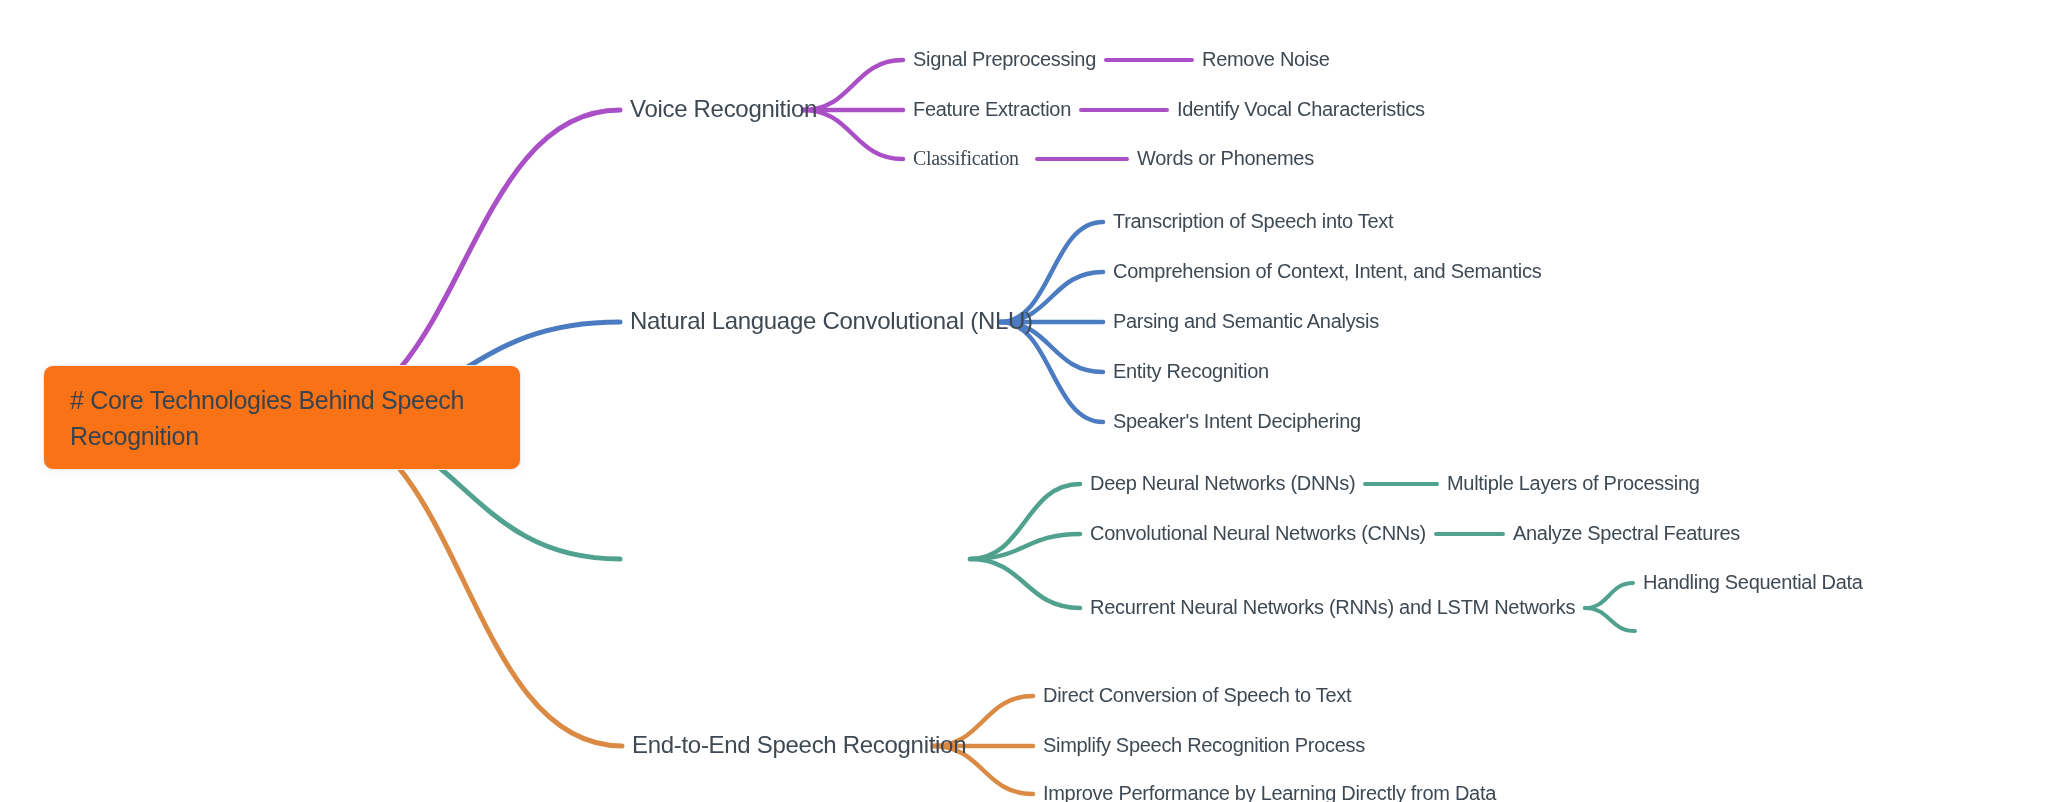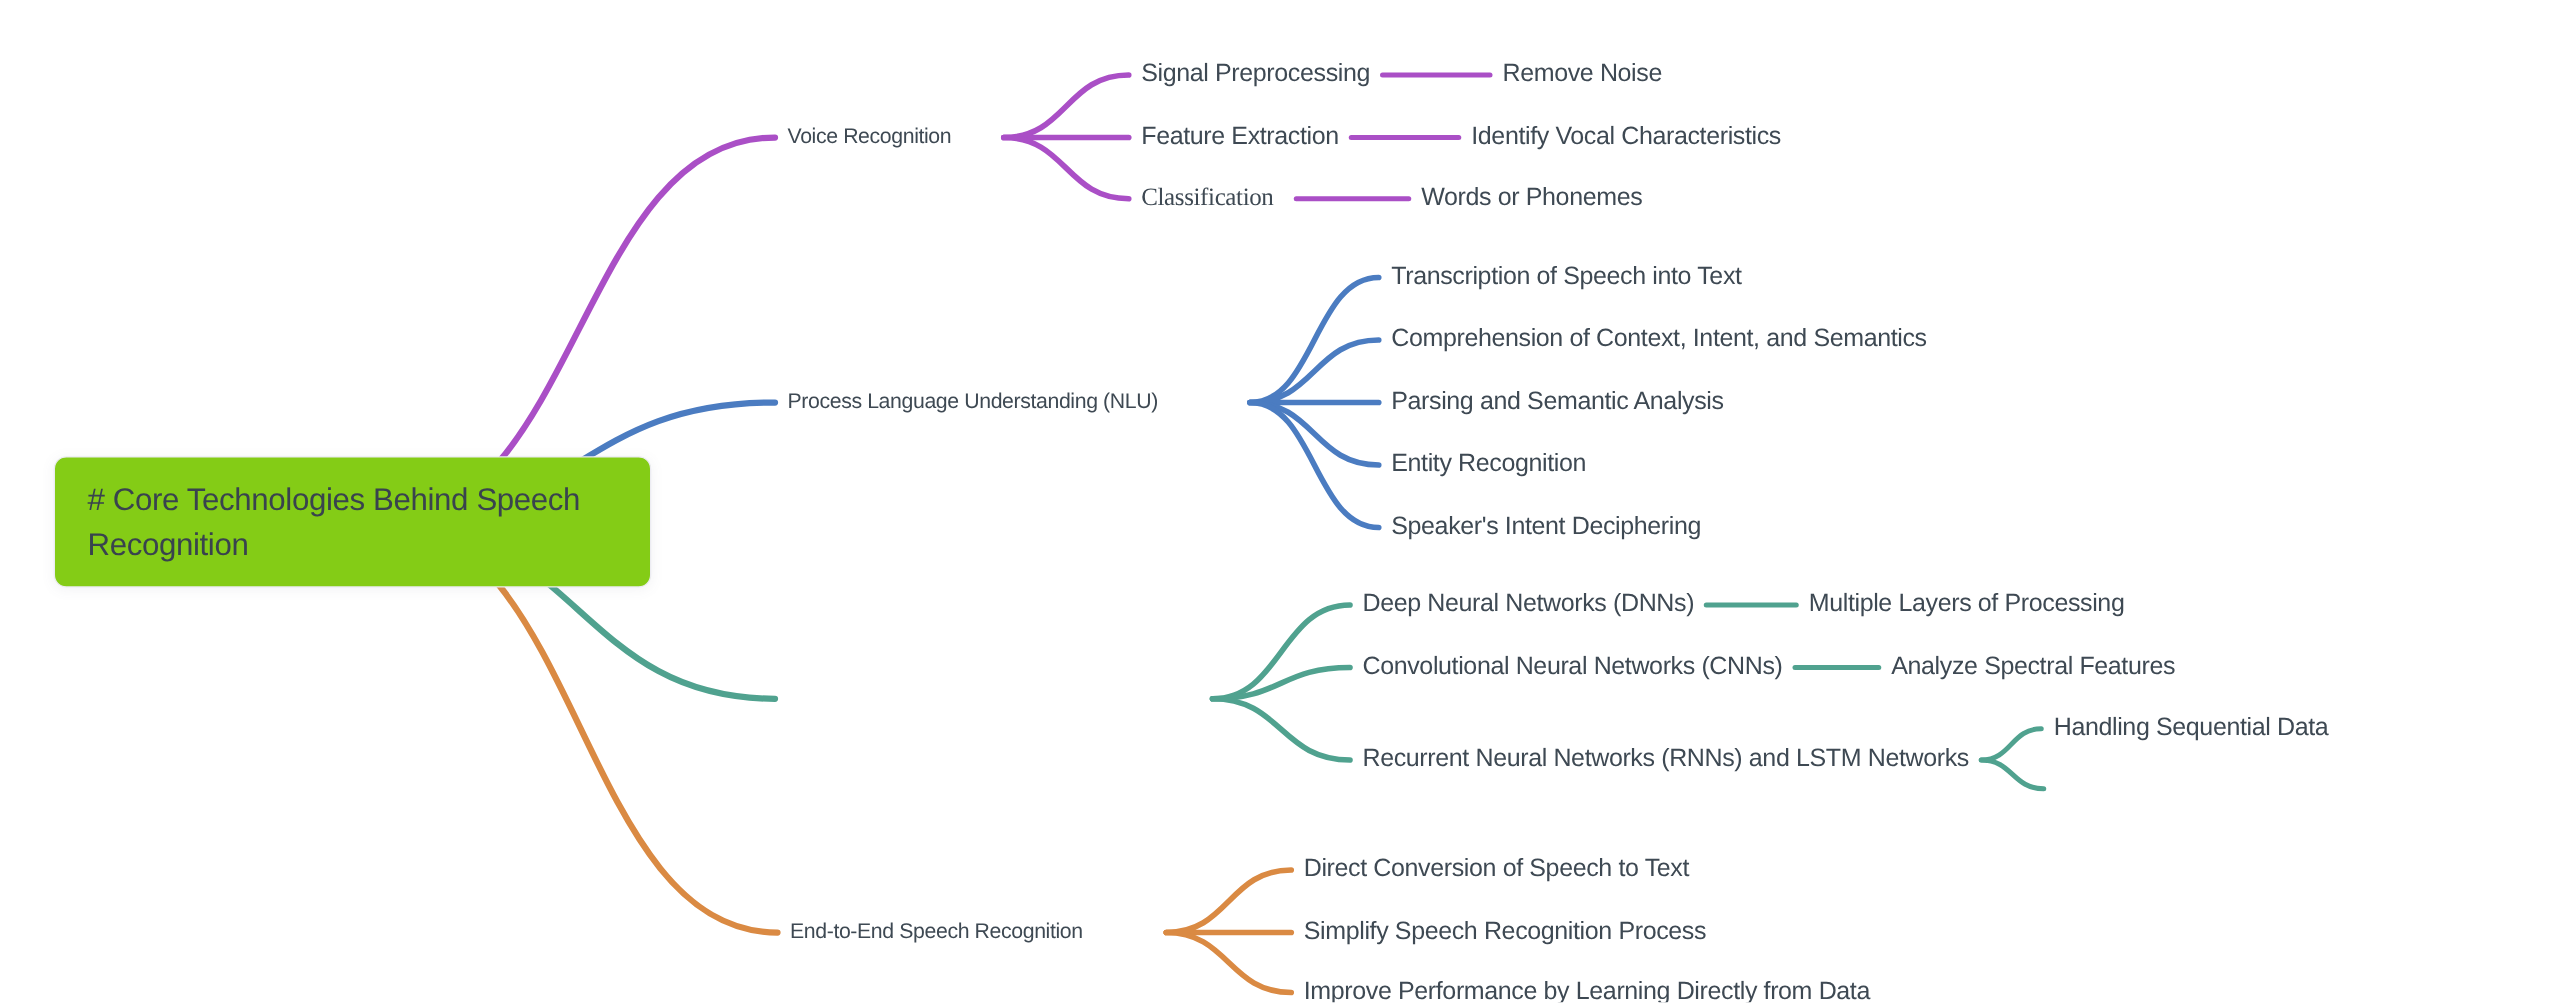--- a/index.html
+++ b/index.html
@@ -24,31 +24,31 @@
   }
   .node-label {
     position: absolute;
     transform: translateY(-52%);
     white-space: nowrap;
     color: #3e4953;
     font-weight: 500;
     letter-spacing: -0.3px;
     cursor: pointer;
   }
-  .depth-1 { font-size: 17px; }
+  .depth-1 { font-size: 24px; }
   .depth-2 { font-size: 20px; }
   .depth-3 { font-size: 20px; }
   #root-node {
     position: absolute;
     left: 43px;
     top: 365px;
     width: 478px;
     height: 105px;
     box-sizing: border-box;
-    background: #84cc16;
+    background: #f97316;
     border: 1px solid #ececf2;
     border-radius: 10px;
     box-shadow: 0 2px 10px rgba(100,100,130,0.08);
     display: flex;
     align-items: center;
     padding: 0 26px;
     cursor: pointer;
   }
   #root-node .root-text {
     font-size: 25px;
@@ -92,21 +92,21 @@
   <div id="root-node">
     <span class="root-text"># Core Technologies Behind Speech Recognition</span>
   </div>
 <div class="node-label depth-1" style="left: 630px; top: 110px;">Voice Recognition</div>
     <div class="node-label depth-2" style="left: 913px; top: 60px;">Signal Preprocessing</div>
     <div class="node-label depth-3" style="left: 1202px; top: 60px;">Remove Noise</div>
     <div class="node-label depth-2" style="left: 913px; top: 110px;">Feature Extraction</div>
     <div class="node-label depth-3" style="left: 1177px; top: 110px;">Identify Vocal Characteristics</div>
     <div class="node-label depth-2" style="left: 913px; top: 159px; font-family: Liberation Serif, serif;">Classification</div>
     <div class="node-label depth-3" style="left: 1137px; top: 159px;">Words or Phonemes</div>
-    <div class="node-label depth-1" style="left: 630px; top: 322px;">Process Language Understanding (NLU)</div>
+    <div class="node-label depth-1" style="left: 630px; top: 322px;">Natural Language Convolutional (NLU)</div>
     <div class="node-label depth-2" style="left: 1113px; top: 222px;">Transcription of Speech into Text</div>
     <div class="node-label depth-2" style="left: 1113px; top: 272px;">Comprehension of Context, Intent, and Semantics</div>
     <div class="node-label depth-2" style="left: 1113px; top: 322px;">Parsing and Semantic Analysis</div>
     <div class="node-label depth-2" style="left: 1113px; top: 372px;">Entity Recognition</div>
     <div class="node-label depth-2" style="left: 1113px; top: 422px;">Speaker's Intent Deciphering</div>
     <div class="node-label depth-2" style="left: 1090px; top: 484px;">Deep Neural Networks (DNNs)</div>
     <div class="node-label depth-3" style="left: 1447px; top: 484px;">Multiple Layers of Processing</div>
     <div class="node-label depth-2" style="left: 1090px; top: 534px;">Convolutional Neural Networks (CNNs)</div>
     <div class="node-label depth-3" style="left: 1513px; top: 534px;">Analyze Spectral Features</div>
     <div class="node-label depth-2" style="left: 1090px; top: 608px;">Recurrent Neural Networks (RNNs) and LSTM Networks</div>

